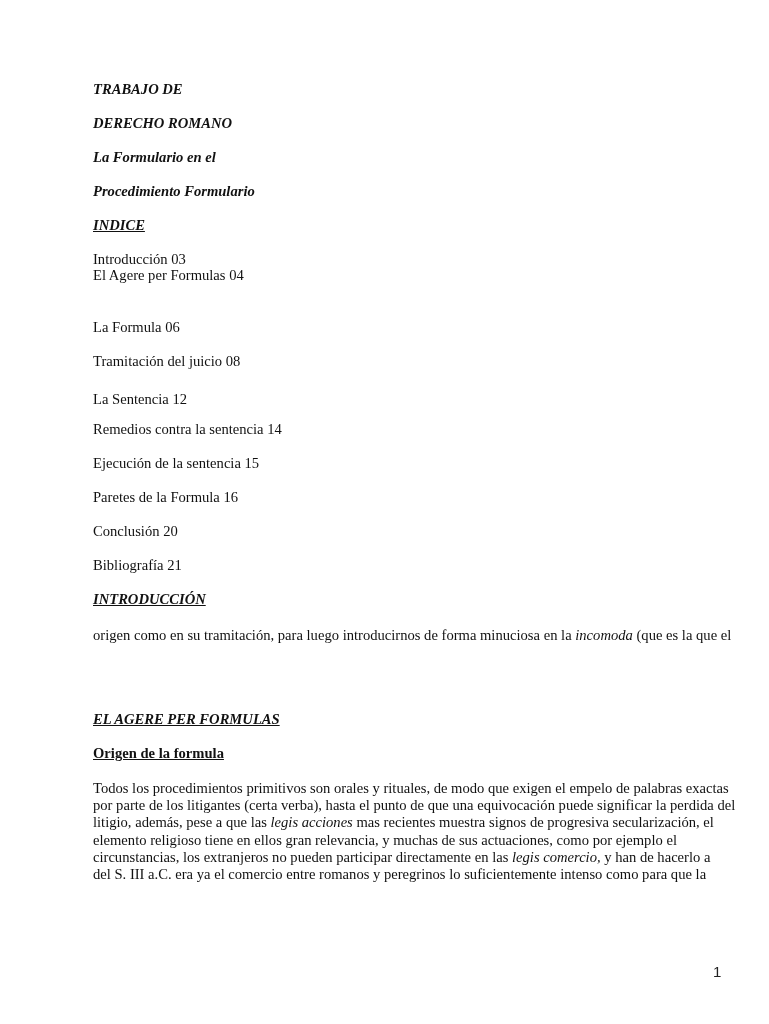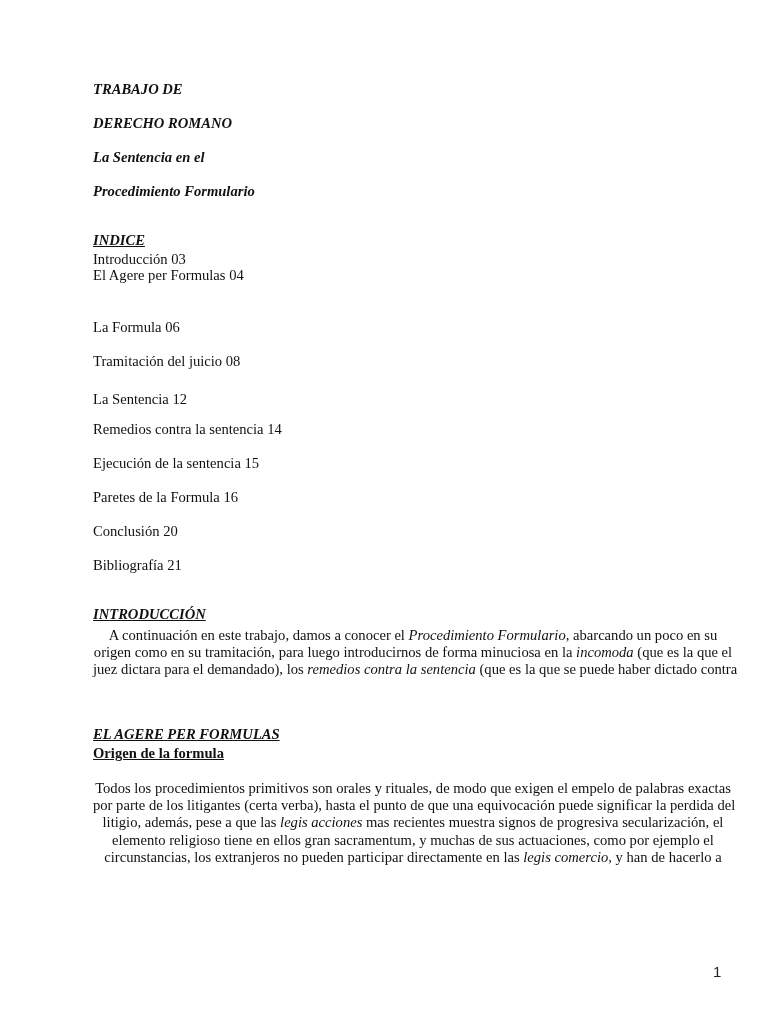--- a/index.html
+++ b/index.html
@@ -14,39 +14,37 @@
       overflow: hidden;
       font-family: "Liberation Serif", "DejaVu Serif", serif;
       color: #111111;
     }
     .page {
       position: absolute;
       left: 0; top: 0;
       width: 769px;
       height: 1024px;
       background: #ffffff;
-      text-align: center;
     }
     .line {
       position: absolute;
       left: 93px;
       font-size: 14.6px;
       line-height: 17px;
       white-space: nowrap;
     }
     .title {
       font-weight: bold;
       font-style: italic;
     }
     .heading {
       font-weight: bold;
       font-style: italic;
       text-decoration: underline;
       text-underline-offset: 1px;
-      margin-top: 15px;
     }
     .subheading {
       font-weight: bold;
       text-decoration: underline;
       text-underline-offset: 1px;
     }
     .para {
       position: absolute;
       left: 93px;
       width: 640px;
@@ -67,49 +65,48 @@
       color: #222222;
     }
   </style>
 </head>
 <body>
 
 <div class="page">
 
   <div class="line title" style="top:81px">TRABAJO DE</div>
   <div class="line title" style="top:115px">DERECHO ROMANO</div>
-  <div class="line title" style="top:149px">La Sentencia en el</div>
+  <div class="line title" style="top:149px">La Formulario en el</div>
   <div class="line title" style="top:183px">Procedimiento Formulario</div>
 
   <div class="line heading" style="top:217px">INDICE</div>
 
   <div class="line" style="top:251px">Introducción 03</div>
   <div class="line" style="top:267px">El Agere per Formulas 04</div>
   <div class="line" style="top:319px">La Formula 06</div>
   <div class="line" style="top:353px">Tramitación del juicio 08</div>
   <div class="line" style="top:391px">La Sentencia 12</div>
   <div class="line" style="top:421px">Remedios contra la sentencia 14</div>
   <div class="line" style="top:455px">Ejecución de la sentencia 15</div>
   <div class="line" style="top:489px">Paretes de la Formula 16</div>
   <div class="line" style="top:523px">Conclusión 20</div>
   <div class="line" style="top:557px">Bibliografía 21</div>
 
   <div class="line heading" style="top:591px">INTRODUCCIÓN</div>
 
   <div class="para" style="top:627px">
-      <span class="pl"><span>A continuación en este trabajo, damos a conocer el </span><em>Procedimiento Formulario</em><span>, abarcando un poco en su</span></span>
       <span class="pl"><span>origen como en su tramitación, para luego introducirnos de forma minuciosa en la </span><em>incomoda</em><span> (que es la que el</span></span>
-      <span class="pl"><span>juez dictara para el demandado), los </span><em>remedios contra la sentencia</em><span> (que es la que se puede haber dictado contra</span></span>
     </div>
 
   <div class="line heading" style="top:711px">EL AGERE PER FORMULAS</div>
   <div class="line subheading" style="top:745px">Origen de la formula</div>
 
   <div class="para" style="top:780px">
       <span class="pl"><span>Todos los procedimientos primitivos son orales y rituales, de modo que exigen el empelo de palabras exactas</span></span>
       <span class="pl"><span>por parte de los litigantes (certa verba), hasta el punto de que una equivocación puede significar la perdida del</span></span>
       <span class="pl"><span>litigio, además, pese a que las </span><em>legis acciones</em><span> mas recientes muestra signos de progresiva secularización, el</span></span>
-      <span class="pl"><span>elemento religioso tiene en ellos gran sacramentum, y muchas de sus actuaciones, como por ejemplo el</span></span>
+      <span class="pl"><span>elemento religioso tiene en ellos gran relevancia, y muchas de sus actuaciones, como por ejemplo el</span></span>
       <span class="pl"><span>circunstancias, los extranjeros no pueden participar directamente en las </span><em>legis comercio,</em><span> y han de hacerlo a</span></span>
+      <span class="pl"><span>del S. III a.C. era ya el comercio entre romanos y peregrinos lo suficientemente intenso como para que la</span></span>
     </div>
 
   <div class="page-number">1</div>
 </div>
 
 </body></html>

